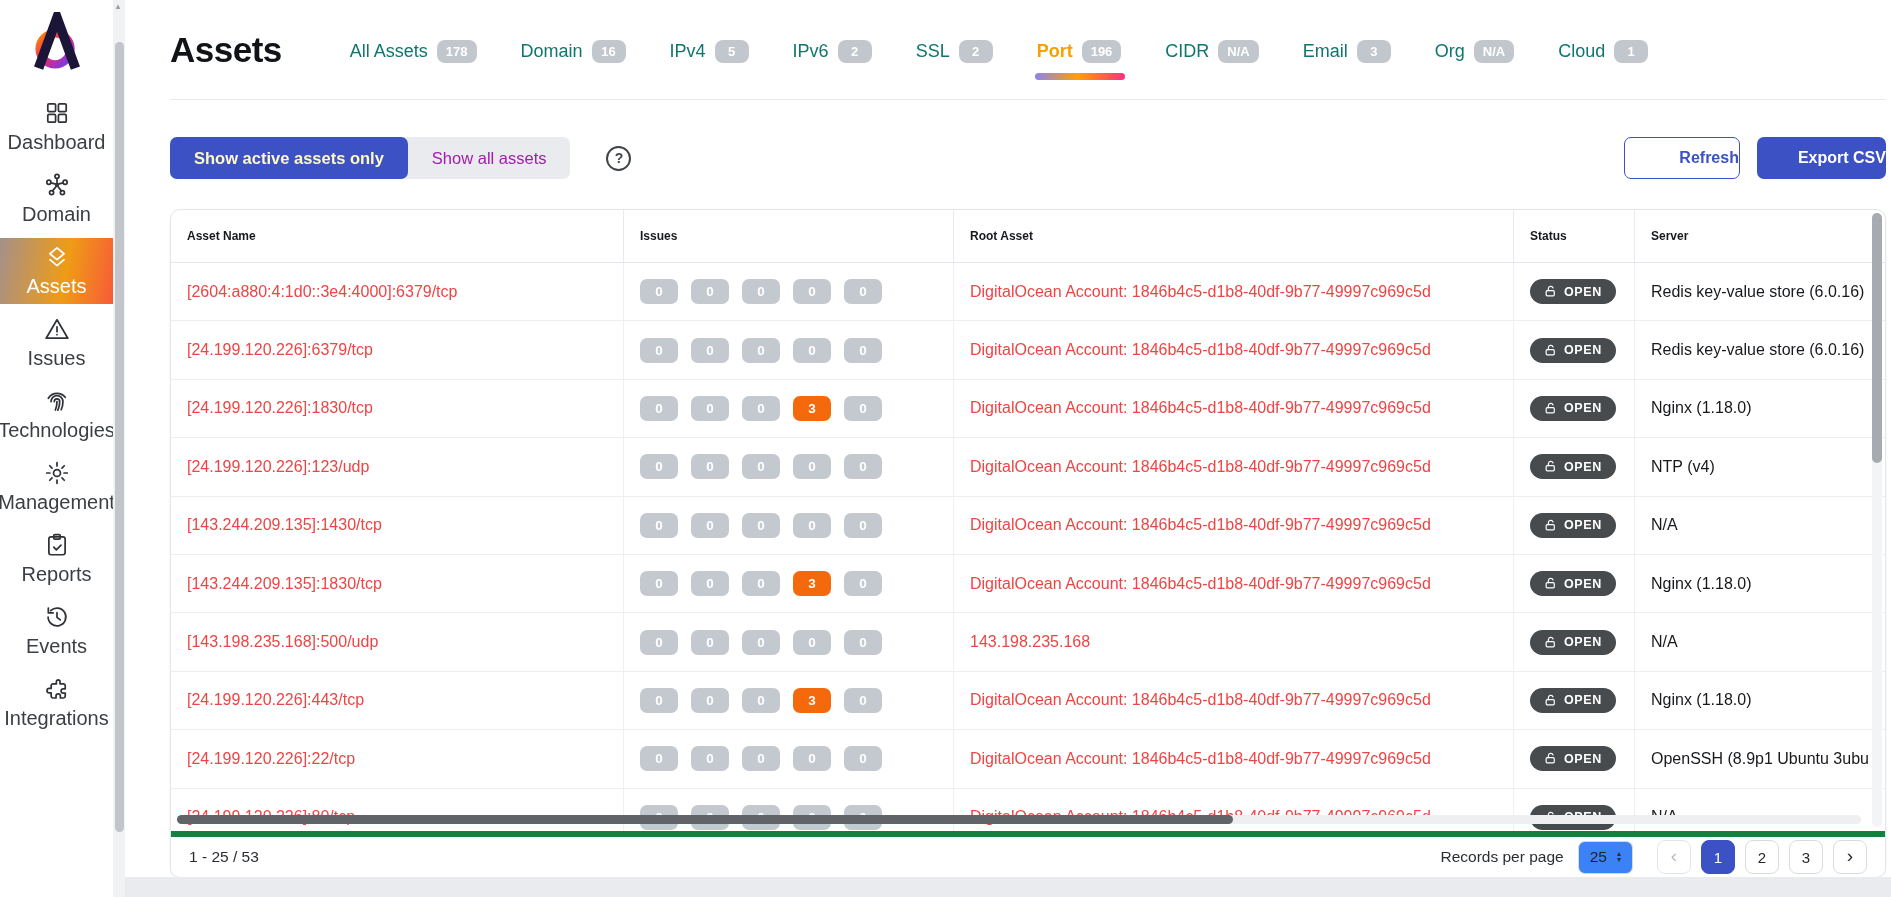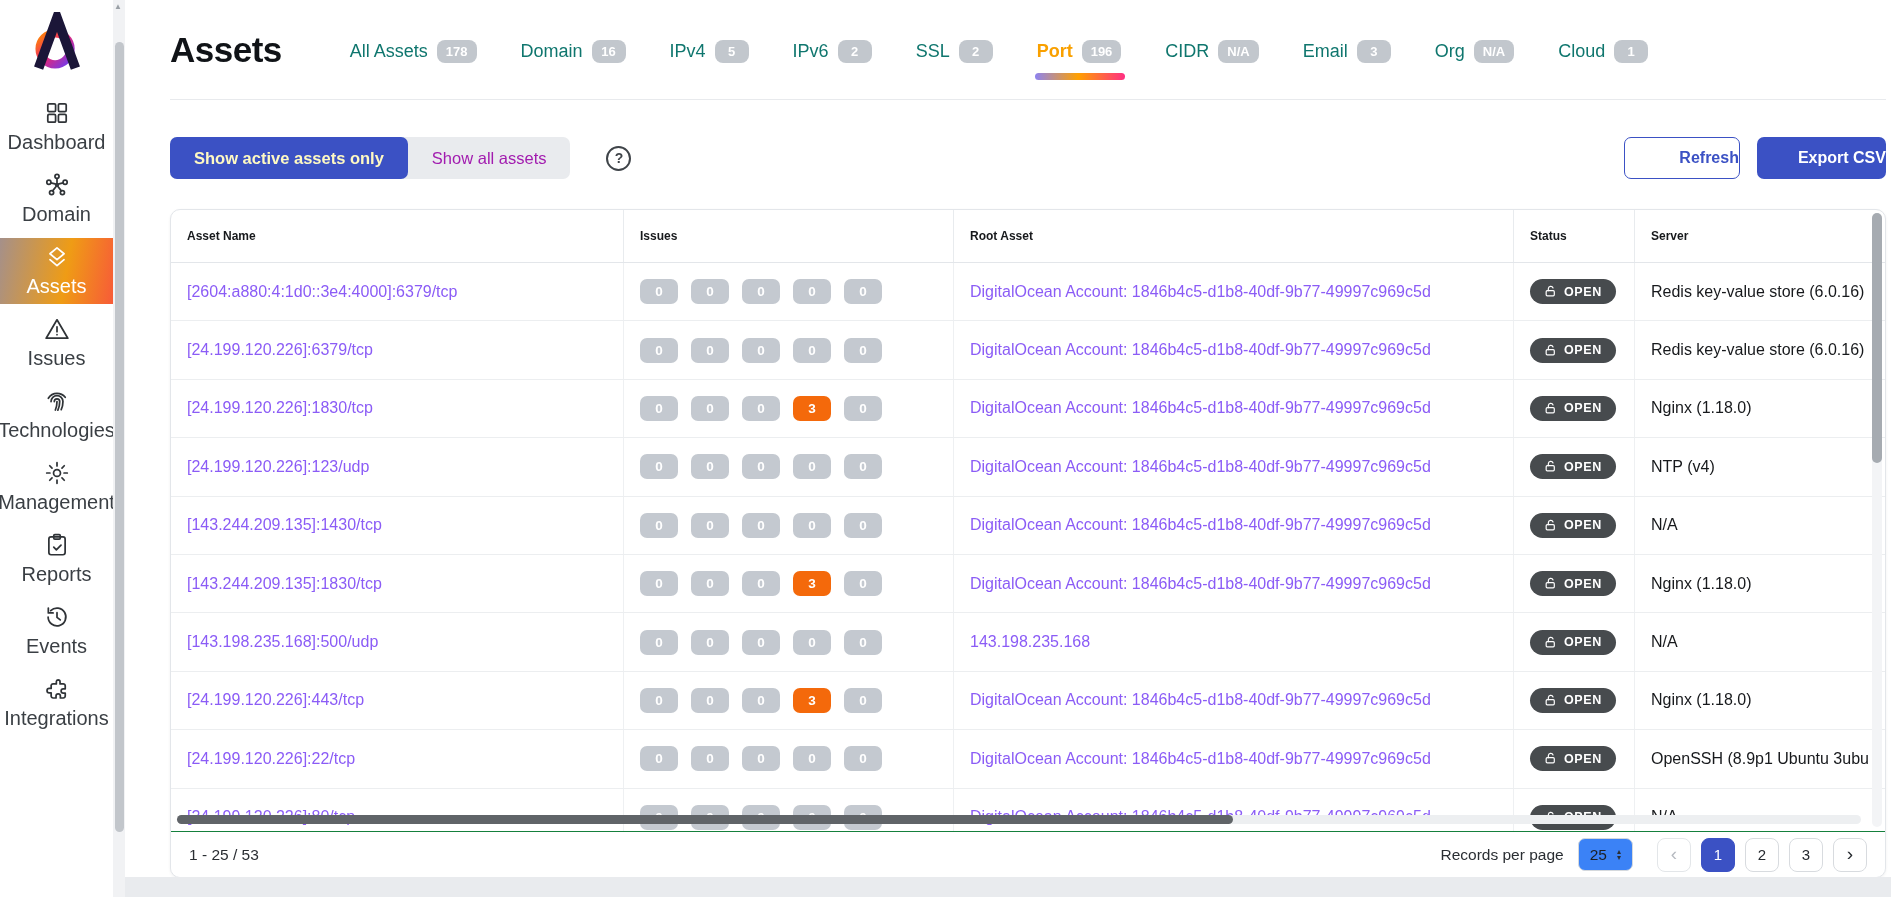--- a/index.html
+++ b/index.html
@@ -58,37 +58,37 @@
   .th + .th { border-left:1px solid #e8ebee; }
   .col-asset { width:452px; flex-shrink:0; }
   .col-issues { width:330px; flex-shrink:0; }
   .col-root { width:560px; flex-shrink:0; }
   .col-status { width:121px; flex-shrink:0; }
   .col-server { flex:1; overflow:hidden; }
   .tbody { height:570px; overflow:hidden; }
   .row { display:flex; height:58.4px; border-bottom:1px solid #eceef0; }
   .cell { display:flex; align-items:center; padding:0 16px; overflow:hidden; }
   .cell + .cell { border-left:1px solid #eef0f2; }
-  .link { color:#8b5cf6; font-size:16px; text-decoration:none; white-space:nowrap; cursor:pointer; }
+  .link { color:#ef4444; font-size:16px; text-decoration:none; white-space:nowrap; cursor:pointer; }
   .badges { display:flex; gap:13px; }
   .badge { width:38px; height:25px; border-radius:7px; background:#c4c9d0; color:#fff; font-size:13.5px; font-weight:700;
     display:inline-flex; align-items:center; justify-content:center; cursor:pointer; }
   .badge.hot { background:#f4690b; }
   .pill { display:inline-flex; align-items:center; gap:7px; background:#474b4e; color:#fff; border-radius:999px;
     padding:5.5px 14px; font-size:12.5px; font-weight:700; letter-spacing:.6px; white-space:nowrap; }
   .server-val { font-size:16px; color:#17191c; white-space:nowrap; }
 
   
   .v-track { position:absolute; top:3px; right:3px; bottom:50px; width:10px; background:#f3f4f6; border-radius:5px; }
   .v-thumb { position:absolute; top:0; left:0; width:10px; height:250px; background:#a6abb1; border-radius:5px; }
   .h-track { position:absolute; left:6px; right:24px; bottom:53px; height:9px; background:#edeff1; border-radius:5px; }
   .h-thumb { position:absolute; left:0; top:0; width:1056px; height:9px; background:#606468; border-radius:5px; }
 
   
-  .tfoot { position:absolute; left:0; right:0; bottom:0; height:46px; background:#fff; border-top:1px solid #15803d;
+  .tfoot { position:absolute; left:0; right:0; bottom:0; height:46px; background:#fff; border-top:6px solid #15803d;
     display:flex; align-items:center; padding:0 18px; border-radius:0 0 10px 10px; }
   .range { font-size:15.5px; color:#2a2e33; }
   .foot-right { margin-left:auto; display:flex; align-items:center; gap:14px; }
   .records-label { font-size:15.5px; color:#2a2e33; }
   .select { height:33px; border:1px solid #d5d9dd; border-radius:7px; background:#3b82f6; display:flex; align-items:center;
     gap:10px; padding:0 11px; font-size:15.5px; cursor:pointer; margin-right:10px; }
   .sel-arrows { display:flex; flex-direction:column; font-size:8px; line-height:6px; color:#2a2e33; }
   .pager { display:flex; align-items:center; gap:10px; }
   .pages { display:flex; gap:10px; }
   .pg { width:34px; height:34px; border-radius:8px; border:1px solid #d8dbdf; background:#fff; font-size:15px; color:#25292e;

